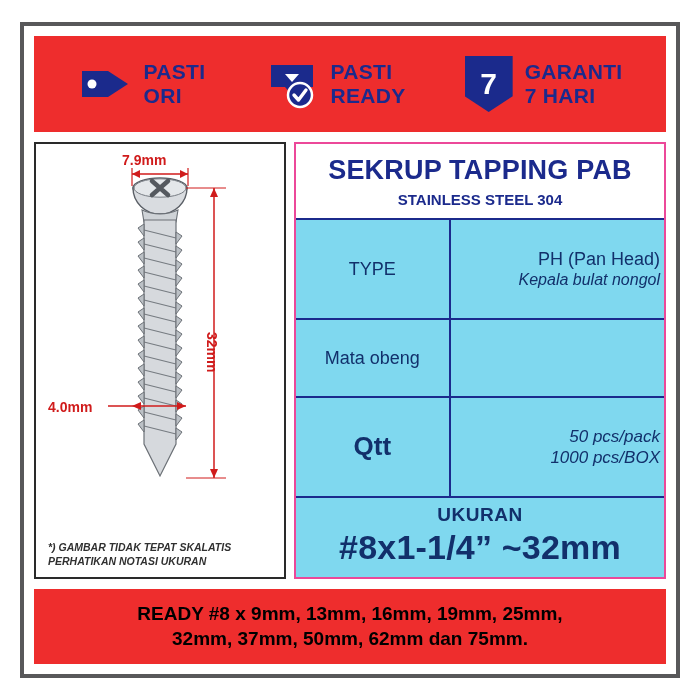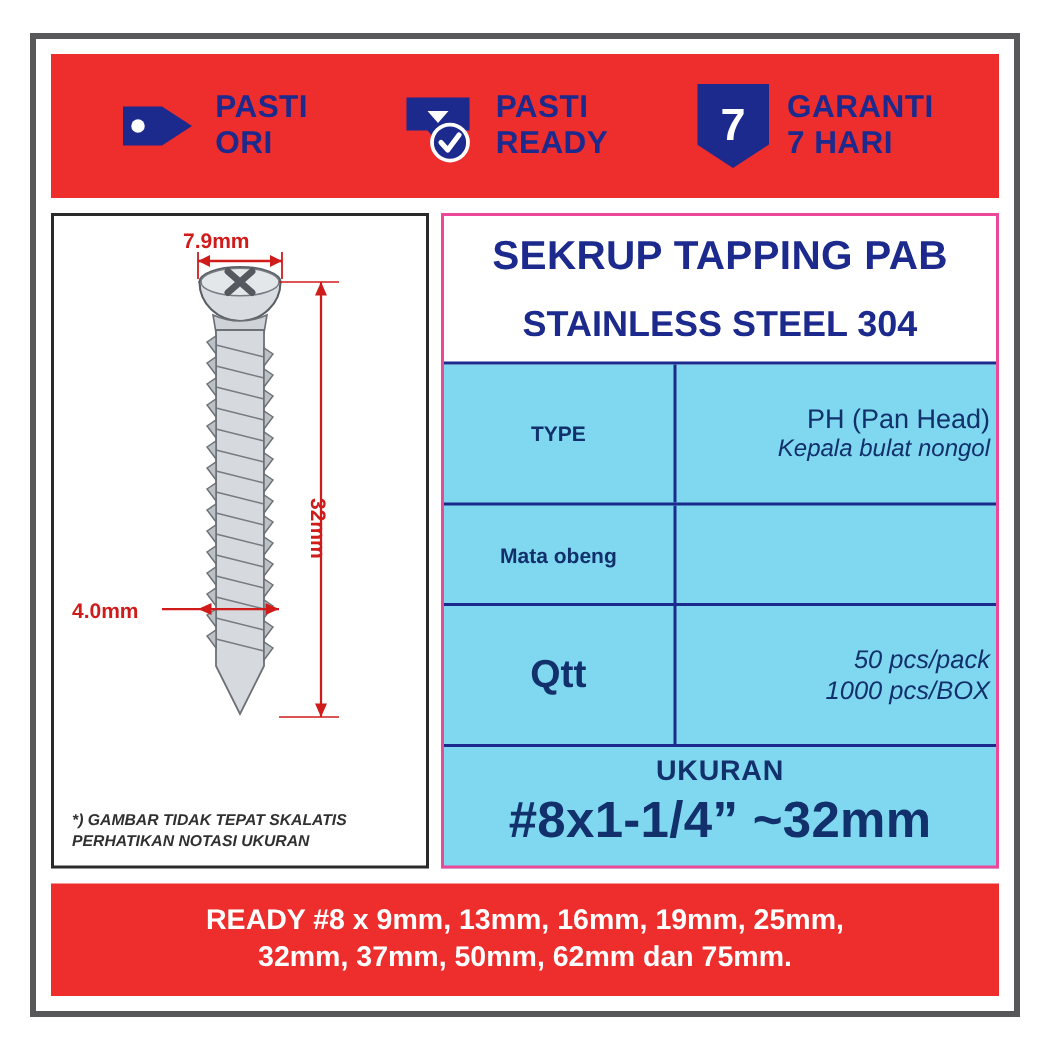--- a/index.html
+++ b/index.html
@@ -141,43 +141,42 @@
   }
   .info-title .t1 {
     color: #1b2a8c;
     font-size: 27px;
     font-weight: bold;
     letter-spacing: .2px;
     line-height: 1.05;
   }
   .info-title .t2 {
     color: #1b2a8c;
-    font-size: 24px;
-    font-weight: bold;
-    margin-top: 19px;
+    font-size: 15px;
+    font-weight: bold;
+    margin-top: 7px;
   }
   .row {
     display: flex;
     border-bottom: 2px solid #1b2a8c;
     flex: 1 1 auto;
     min-height: 0;
   }
   .cell-l {
     width: 42%;
     flex: 0 0 42%;
     border-right: 2px solid #1b2a8c;
     display: flex;
     align-items: center;
     justify-content: center;
     color: #12306b;
-    font-size: 14px;
+    font-size: 18px;
     text-align: center;
     padding: 4px;
     box-sizing: border-box;
-    font-weight: bold;
   }
   .cell-r {
     flex: 1 1 auto;
     display: flex;
     flex-direction: column;
     align-items: flex-end;
     justify-content: center;
     color: #12306b;
     text-align: center;
     padding: 4px;
@@ -212,21 +211,21 @@
     margin-top: 2px;
     letter-spacing: .2px;
   }
 
   
   .bottom {
     background: #ee2d2d;
     flex: 0 0 auto;
     padding: 12px 10px;
     text-align: center;
-    color: #ffffff;
+    color: #000000;
     font-size: 19px;
     font-weight: bold;
     line-height: 1.35;
     white-space: pre-line;
     box-sizing: border-box;
   }
 </style>
 </head>
 <body>
 

